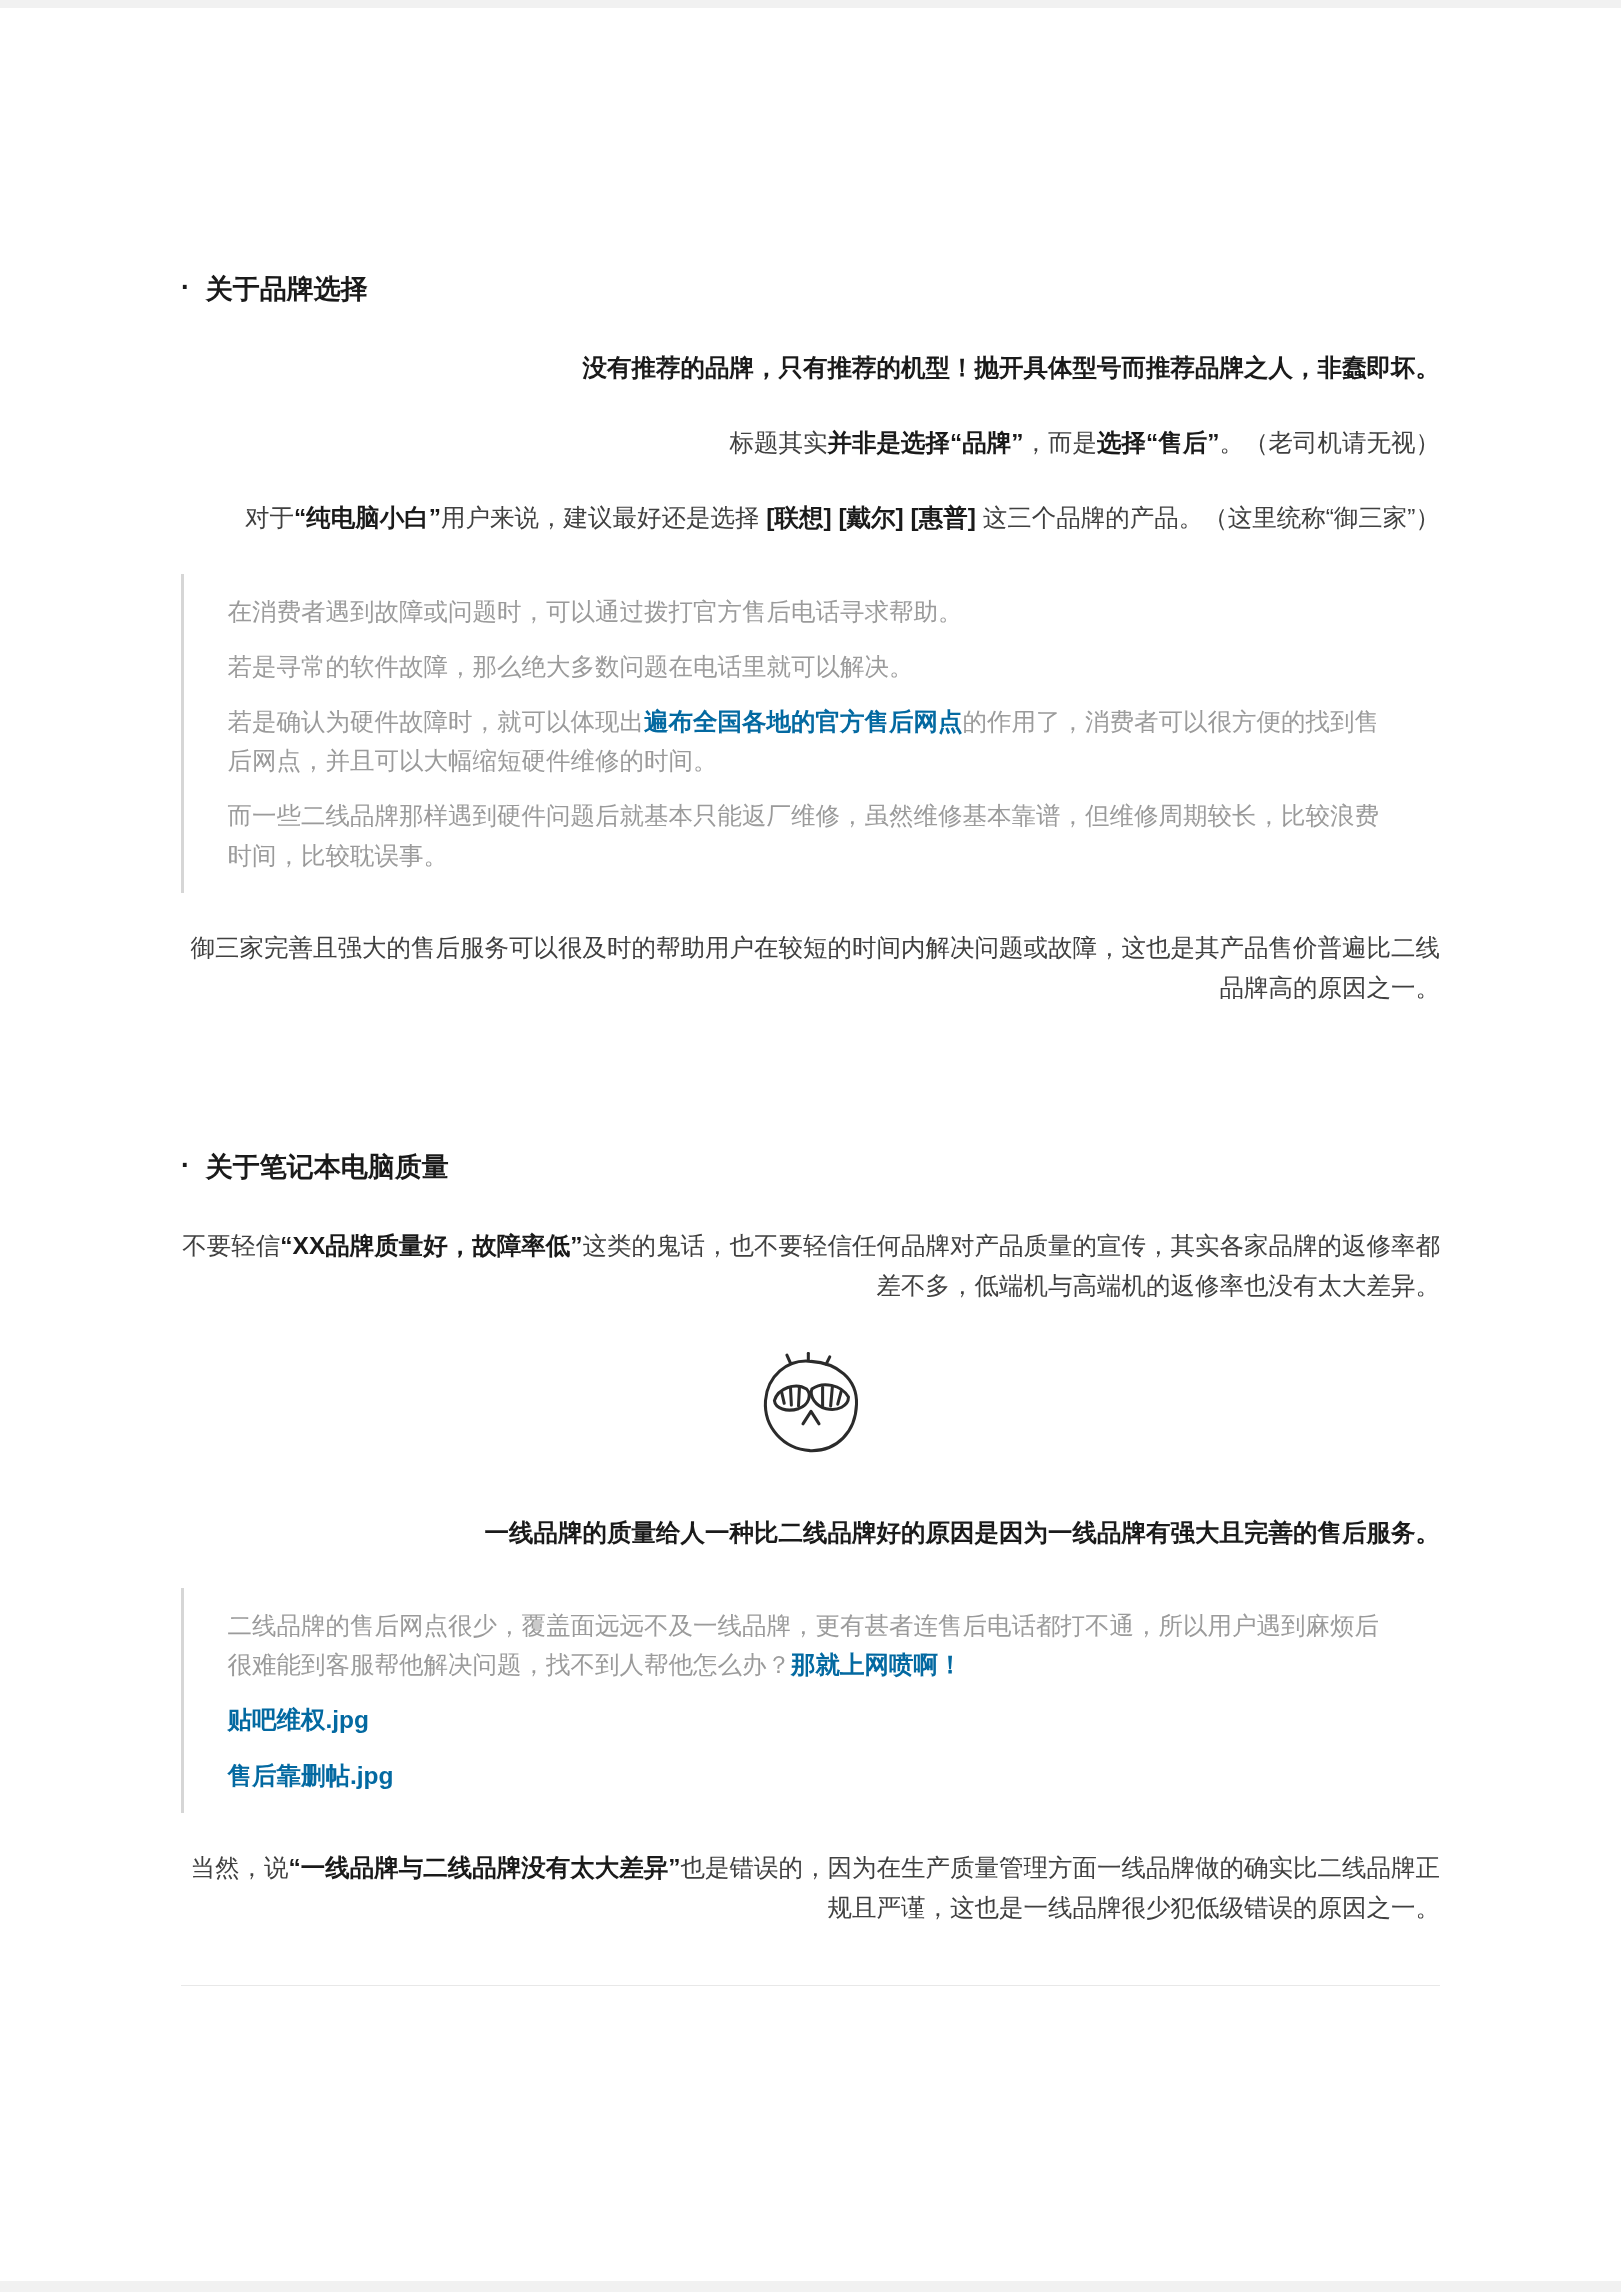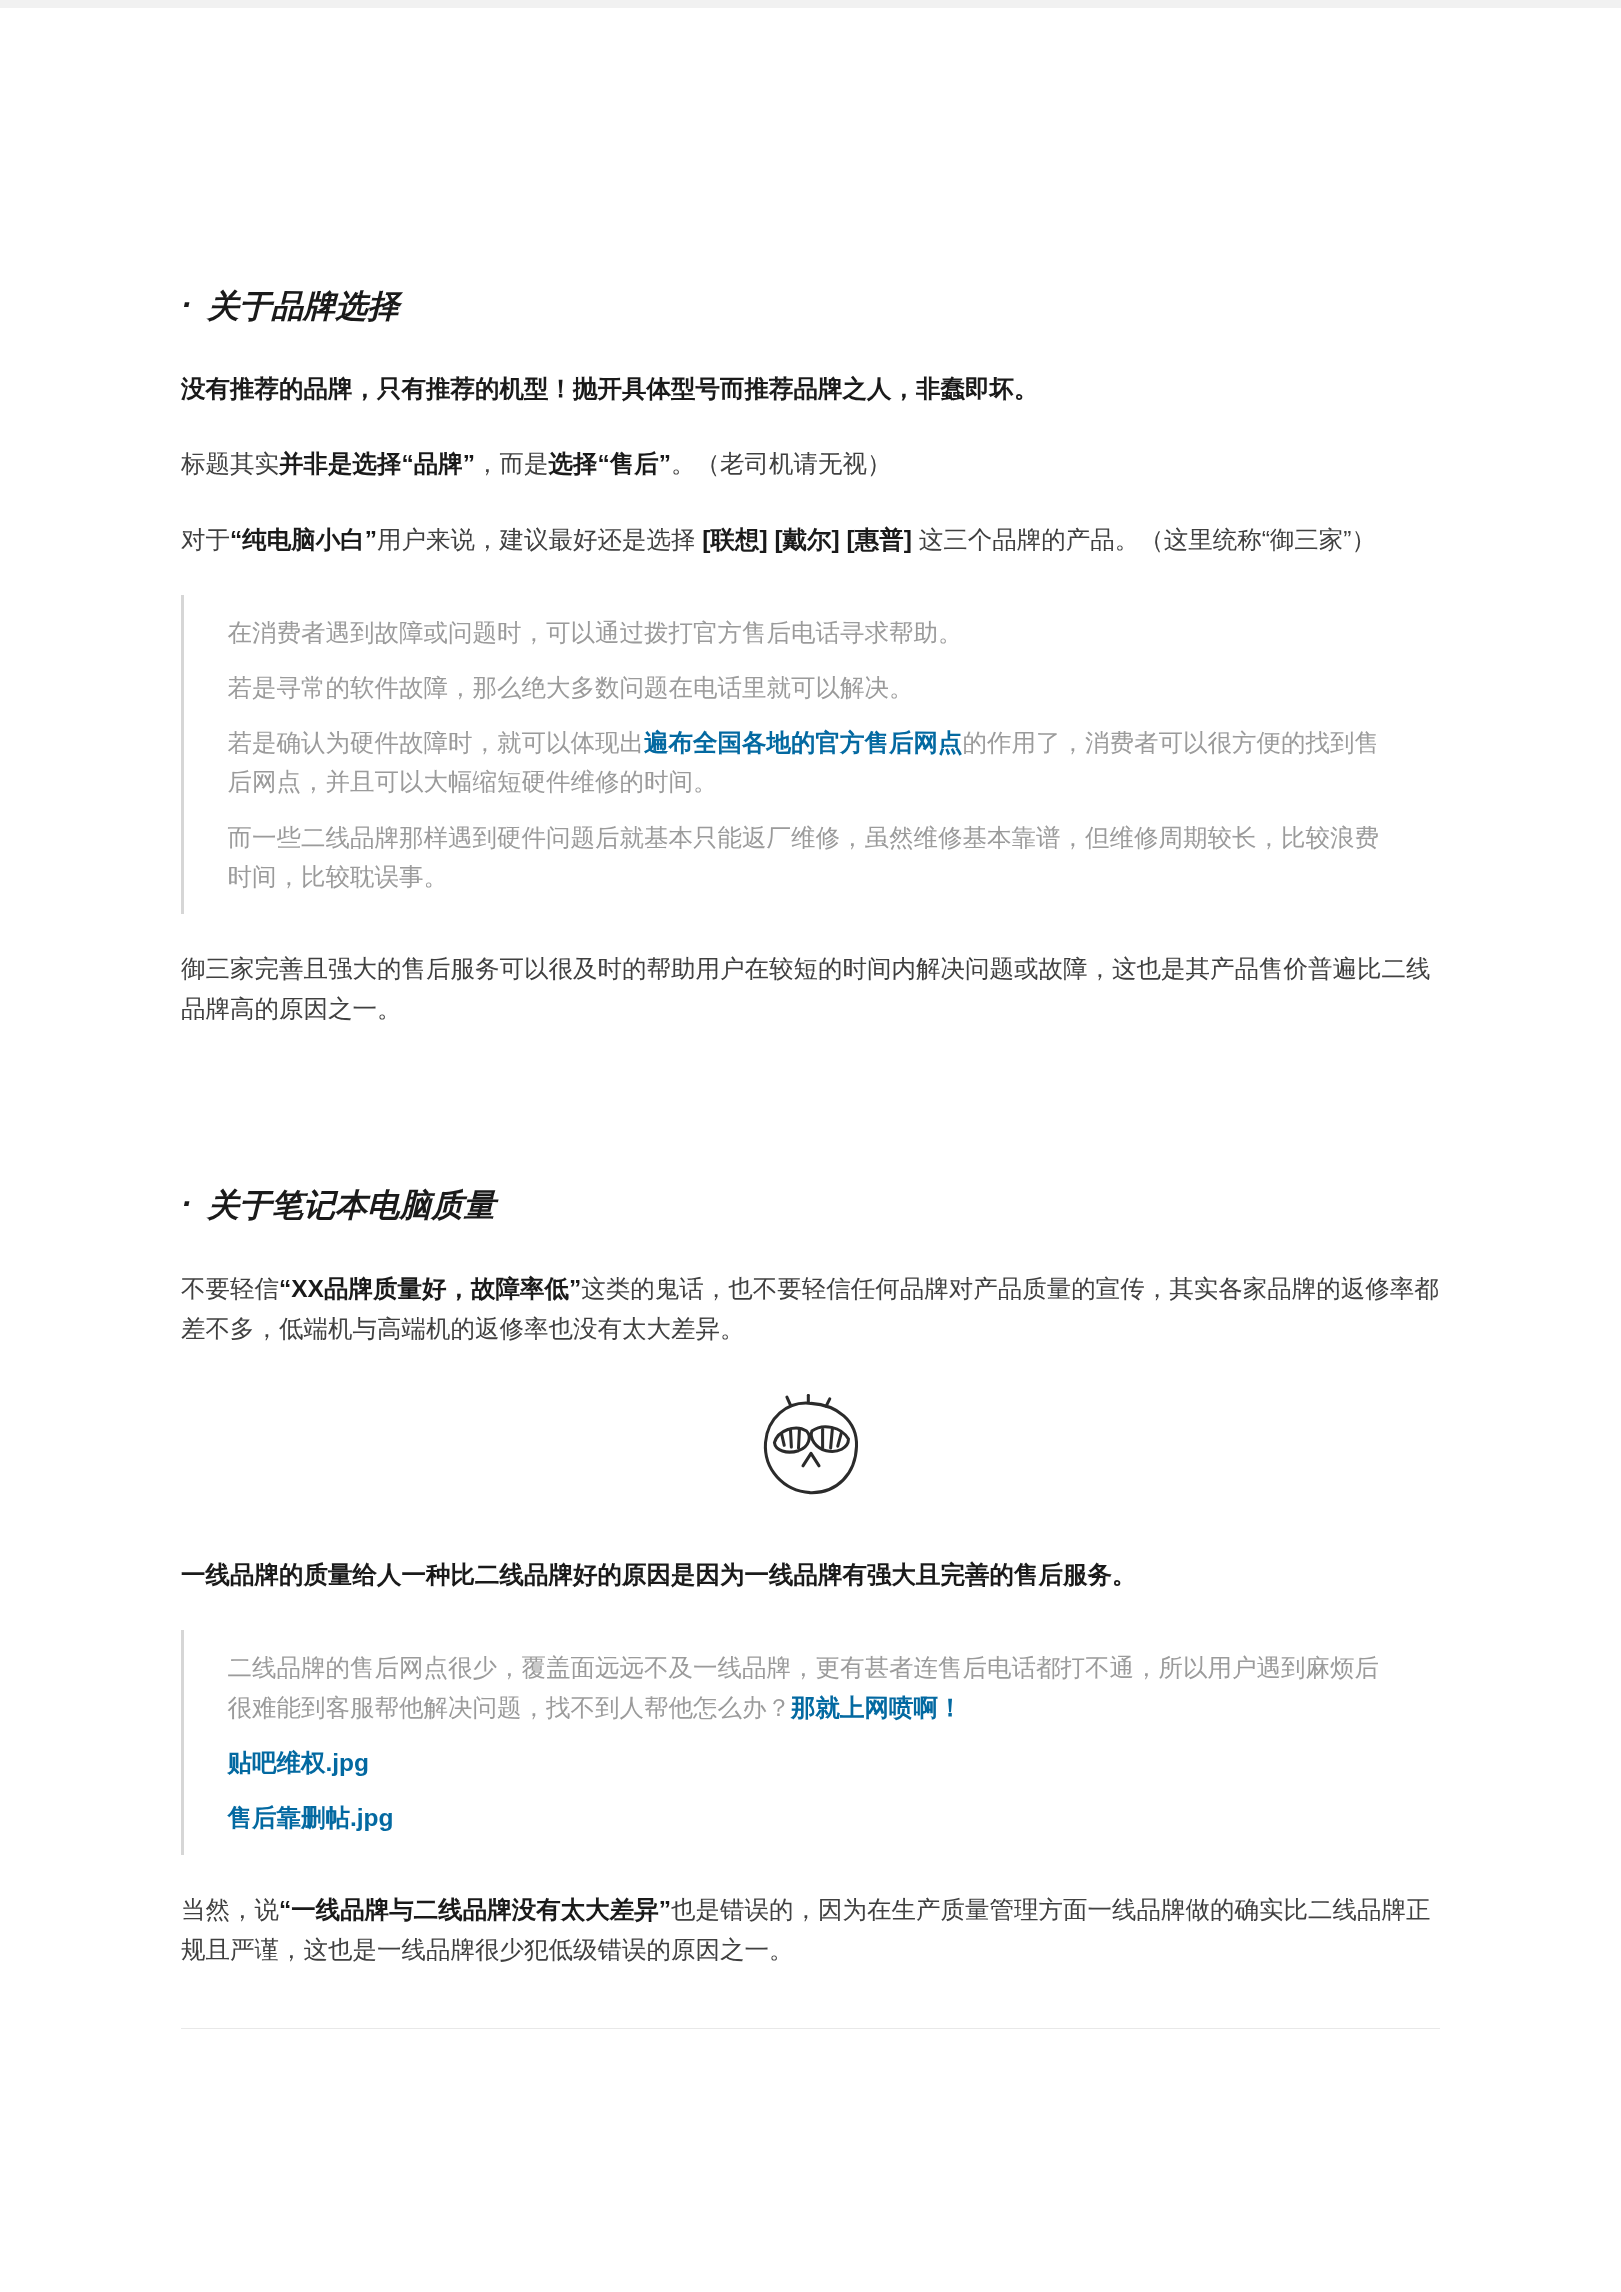--- a/index.html
+++ b/index.html
@@ -31,34 +31,34 @@
   .page-wrap{position:relative;min-height:2293px;}
   .content{
     width:1259px;
     margin:0 auto;
     padding-top:259px;
     padding-bottom:294px;
     font-size:24.5px;
     line-height:1.64;
   }
   .heading{
-    margin:13px 0 37px 0;
-    font-size:32px;
+    margin:0 0 37px 0;
+    font-size:27px;
     font-weight:700;
     color:var(--heading);
-    font-style:italic;
   }
   .heading .marker{
     display:inline-block;
     margin-right:15.7px;
     font-weight:700;
     transform:translateY(-2px);
   }
   .para{
     margin:13px 0 35px 0;
+    text-align:right;
   }
   .para.bold{
     font-weight:700;
     color:var(--bold);
   }
   .b{
     font-weight:700;
     color:var(--bold);
   }
   blockquote.quote{

